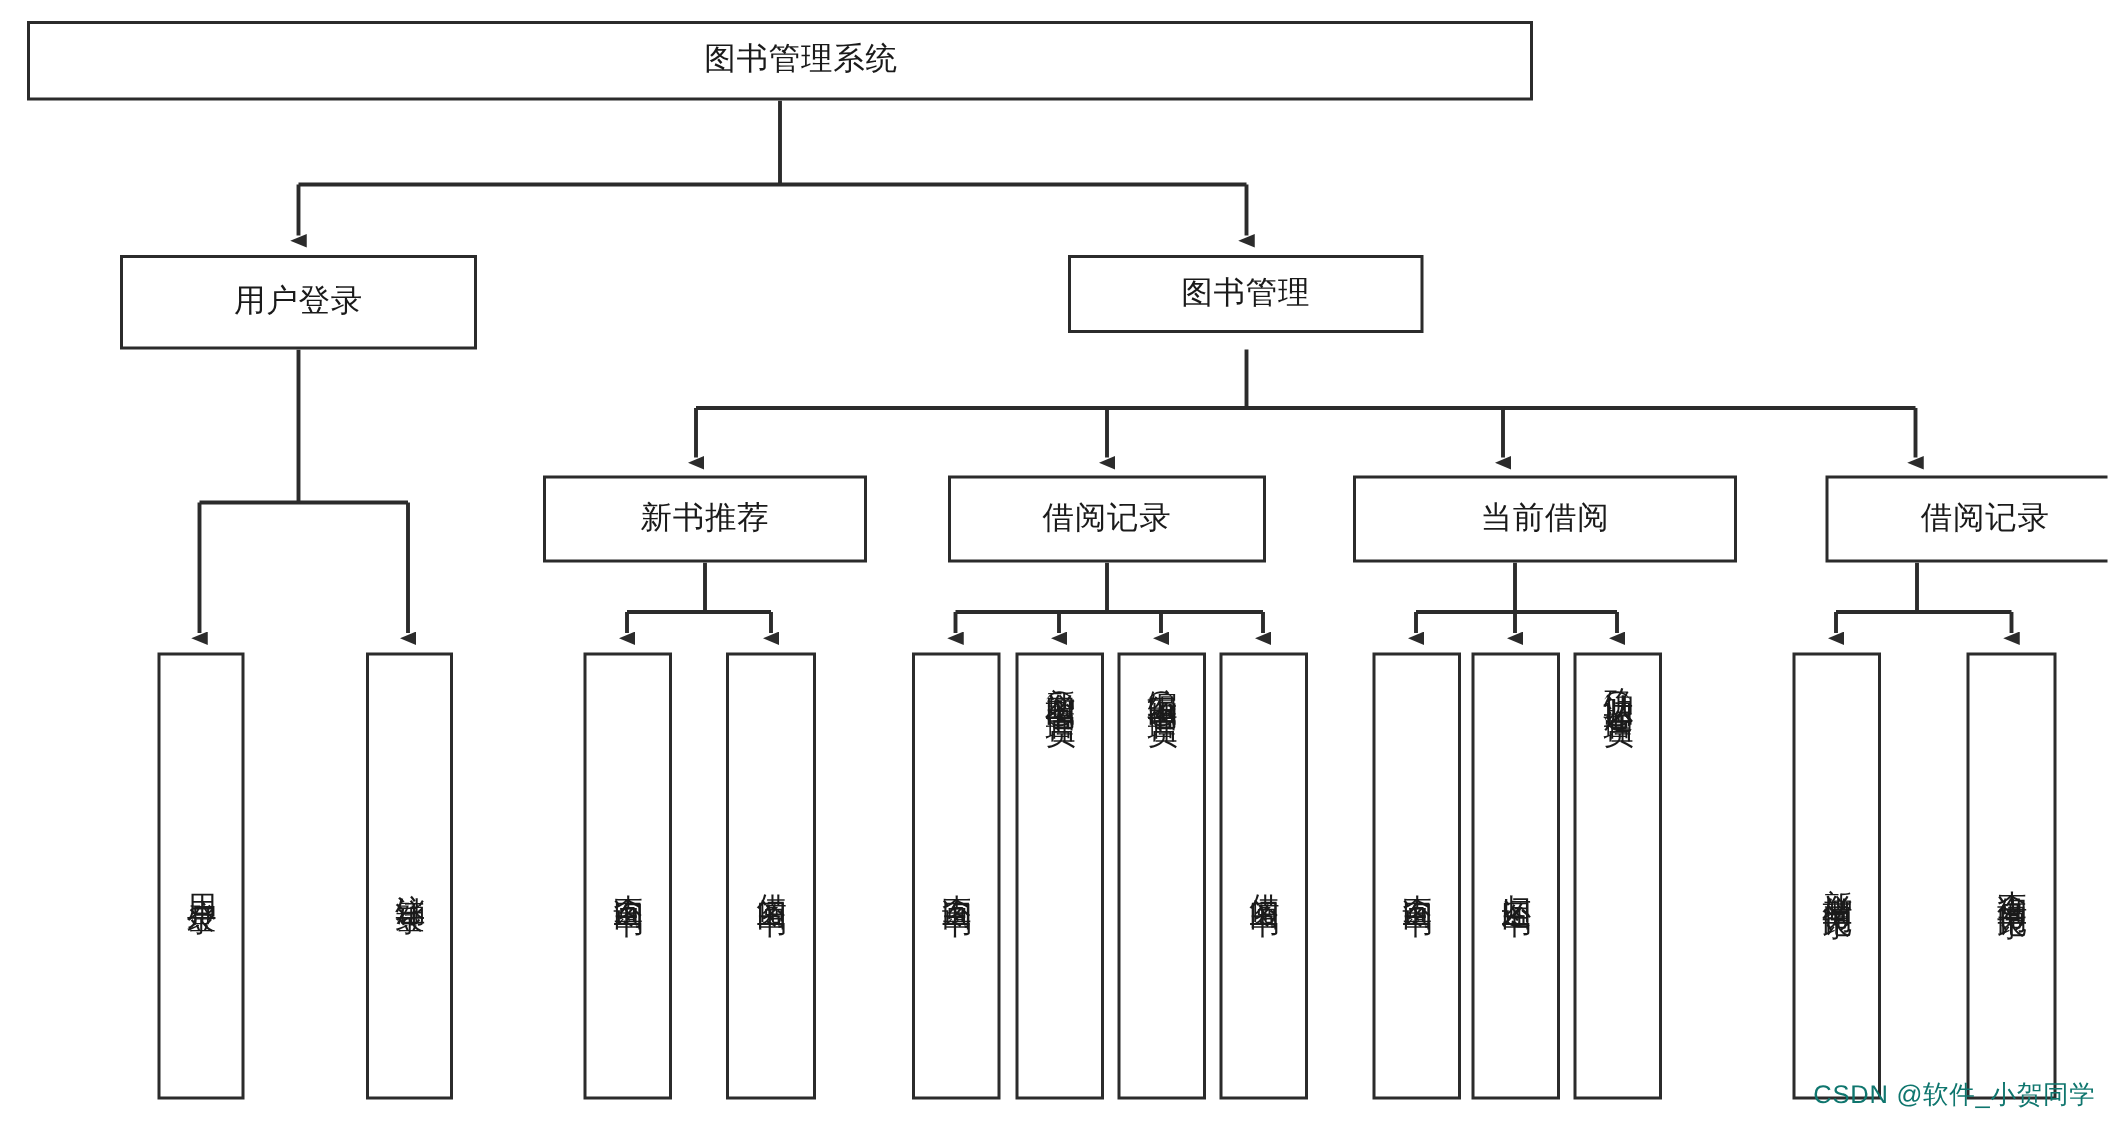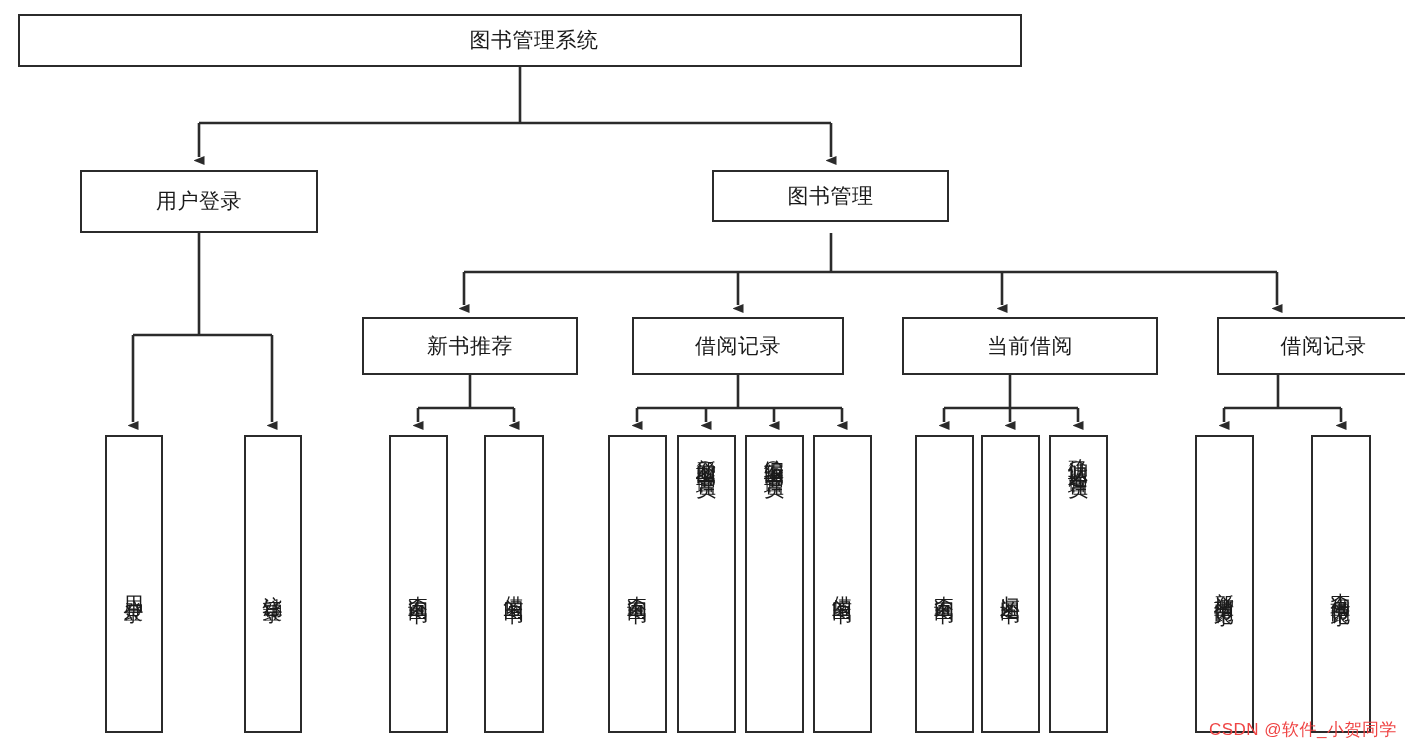--- a/index.html
+++ b/index.html
@@ -62,21 +62,21 @@
   }
   .node-box.vertical.top-aligned {
     align-items: flex-start;
     padding-top: 6px;
   }
   .watermark {
     position: absolute;
     right: 8px;
     bottom: 6px;
     font-size: 17px;
-    color: #ef4444;
+    color: #0f766e;
     letter-spacing: 0.5px;
     white-space: nowrap;
   }
 </style>
 </head>
 <body>
 
 <div id="diagram-root">
 
   <svg class="diagram-canvas" viewBox="0 0 1405 747">

